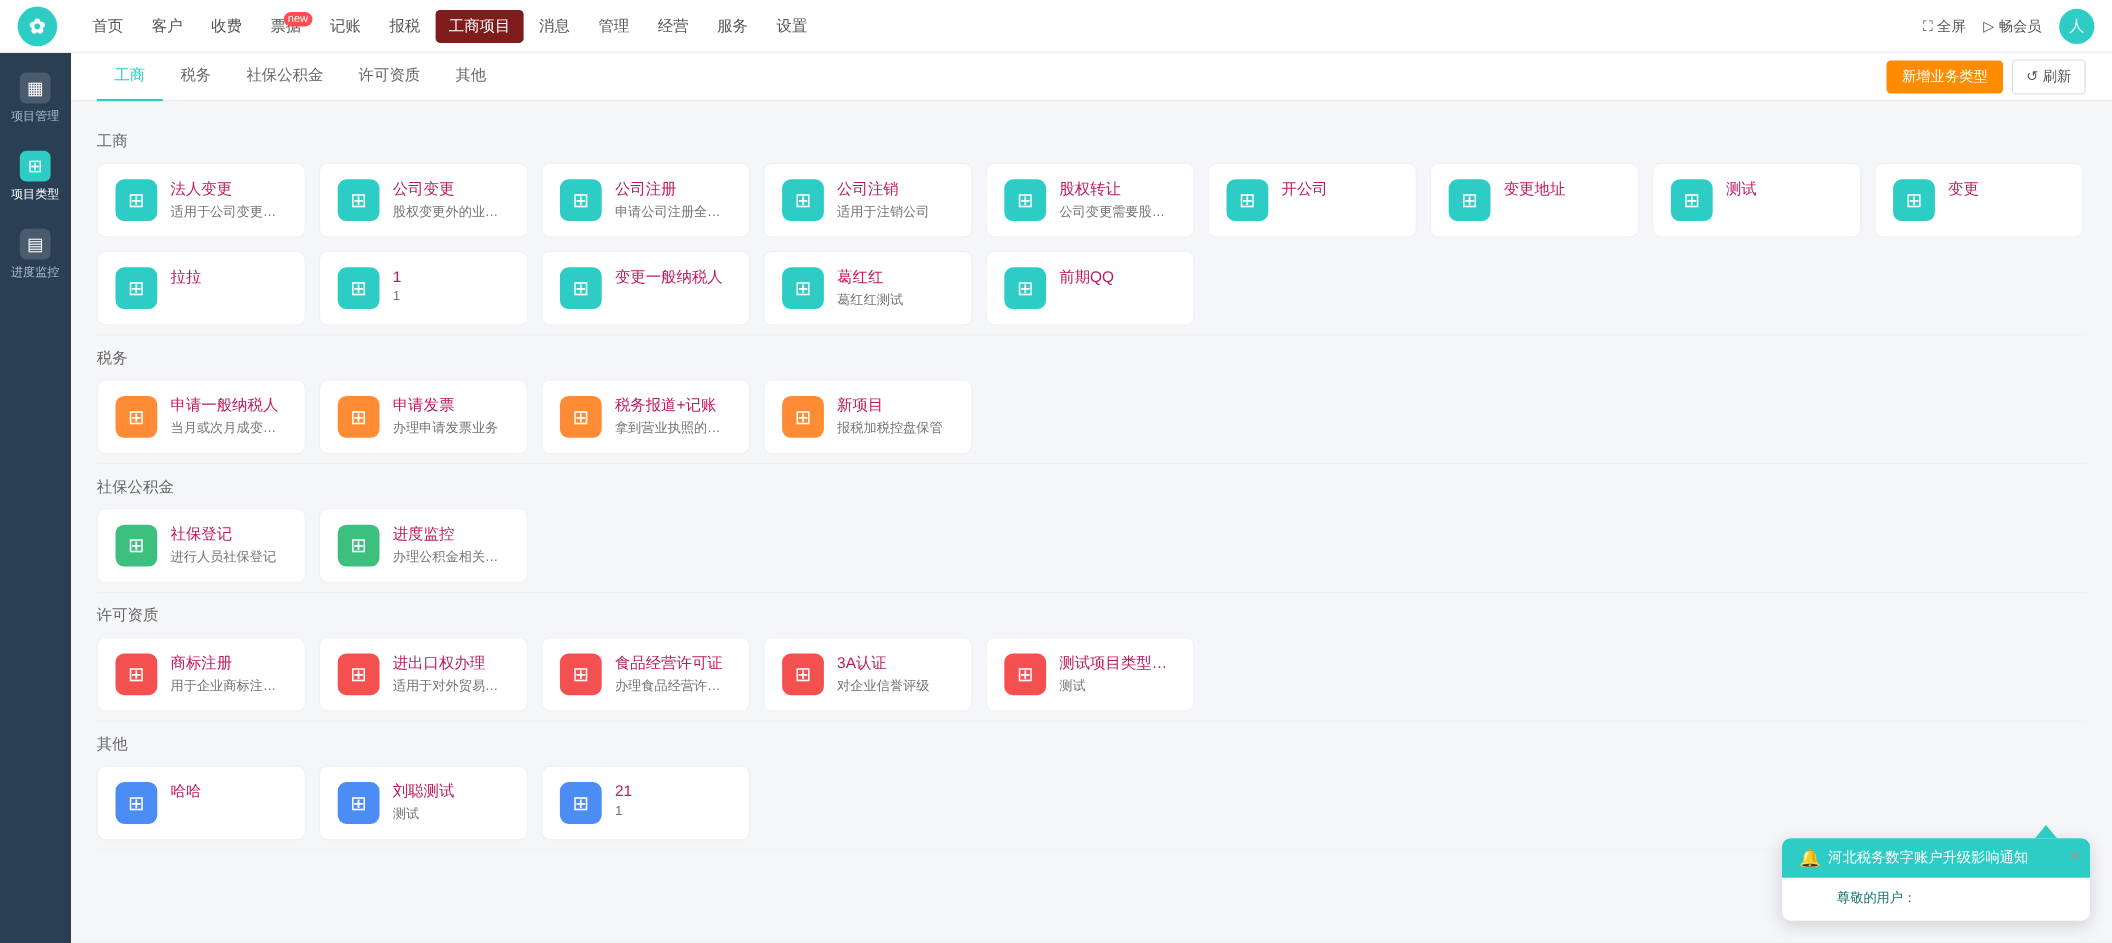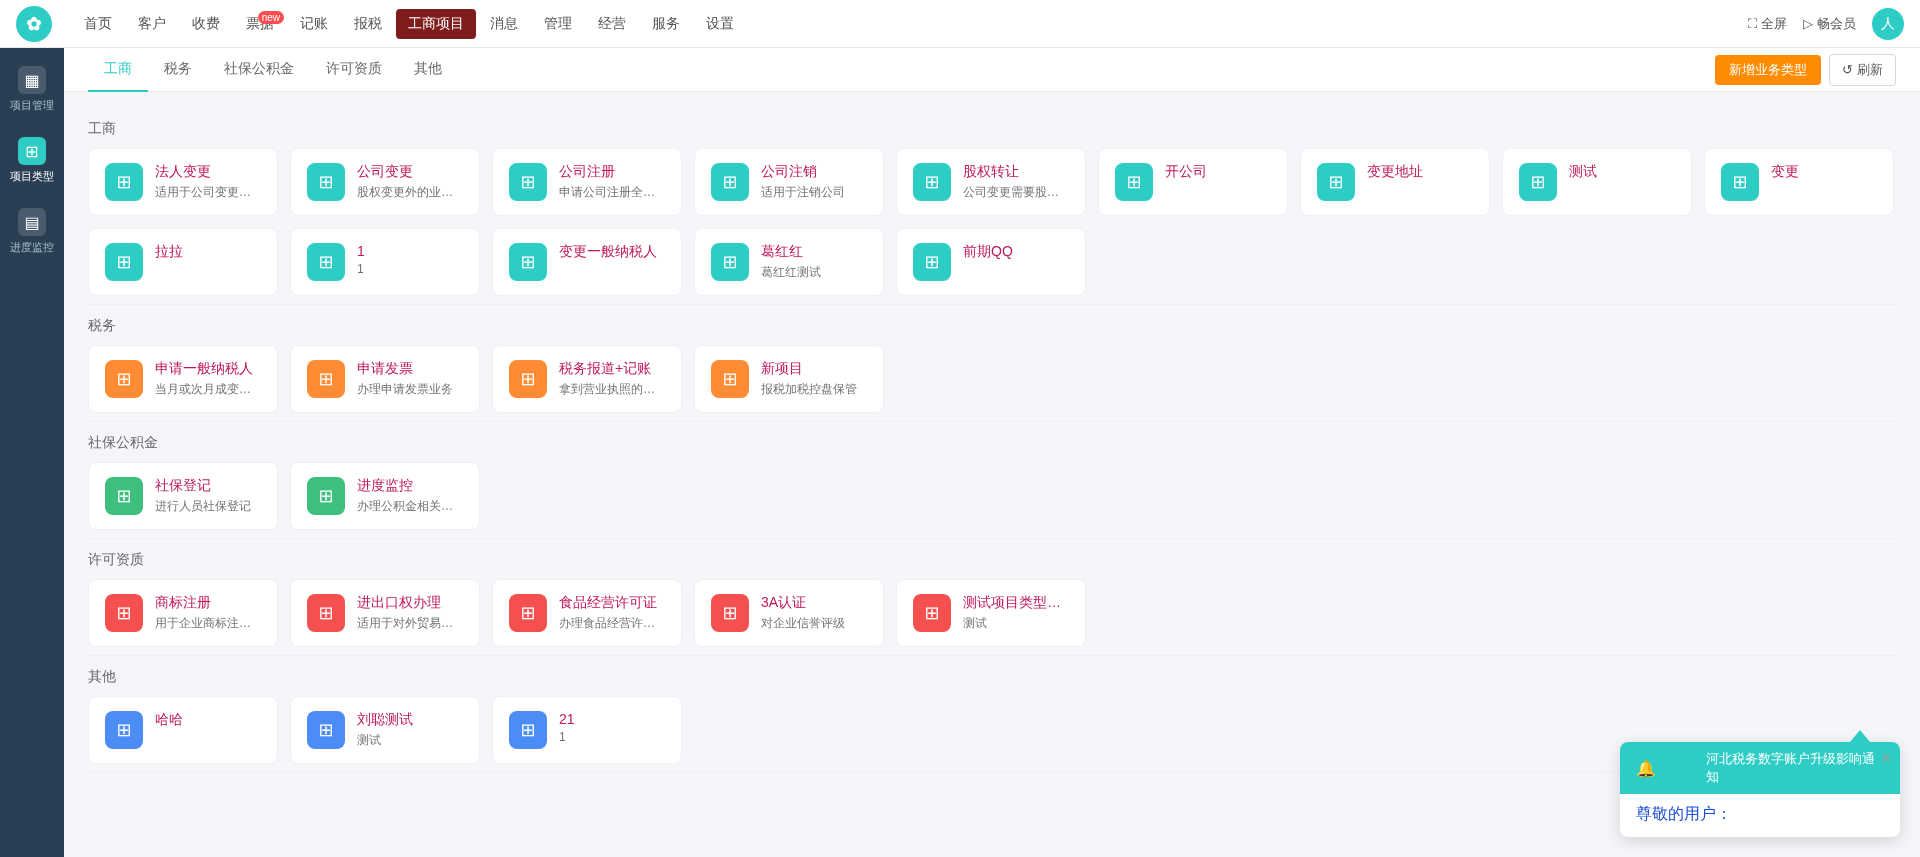--- a/index.html
+++ b/index.html
@@ -226,22 +226,23 @@
       z-index: 200;
     }
     .notif-close {
       position: absolute;
       top: 8px; right: 8px;
       cursor: pointer;
       color: #999;
       font-size: 14px;
     }
     .notif-content {
-      font-size: 16px;
-      color: #1d4ed8;
+      font-size: 12px;
+      color: #0f766e;
+      margin-left: 34px;
     }
 
     
     .section-divider {
       border: none;
       border-top: 1px solid #f0f0f0;
       margin: 8px 0;
     }
 
   </style>
@@ -530,16 +531,16 @@
       <hr class="section-divider">
     </div>
 </main>
 
 <div class="notification-popup">
   <div class="notif-close">✕</div>
 
   <div style="position:absolute;top:-12px;right:30px;width:0;height:0;border-left:10px solid transparent;border-right:10px solid transparent;border-bottom:12px solid #2dcdc6;"></div>
   <div style="background:#2dcdc6;margin:-12px -16px 10px -16px;padding:8px 16px;border-radius:8px 8px 0 0;display:flex;align-items:center;gap:6px;">
     <span style="color:#fff;font-size:16px;">🔔</span>
-    <span style="color:#fff;font-size:13px;font-weight:500;margin-left:44px;">河北税务数字账户升级影响通知</span>
+    <span style="color:#fff;font-size:13px;font-weight:500;">河北税务数字账户升级影响通知</span>
   </div>
   <div class="notif-content">尊敬的用户：</div>
 </div>
 
 </body></html>

